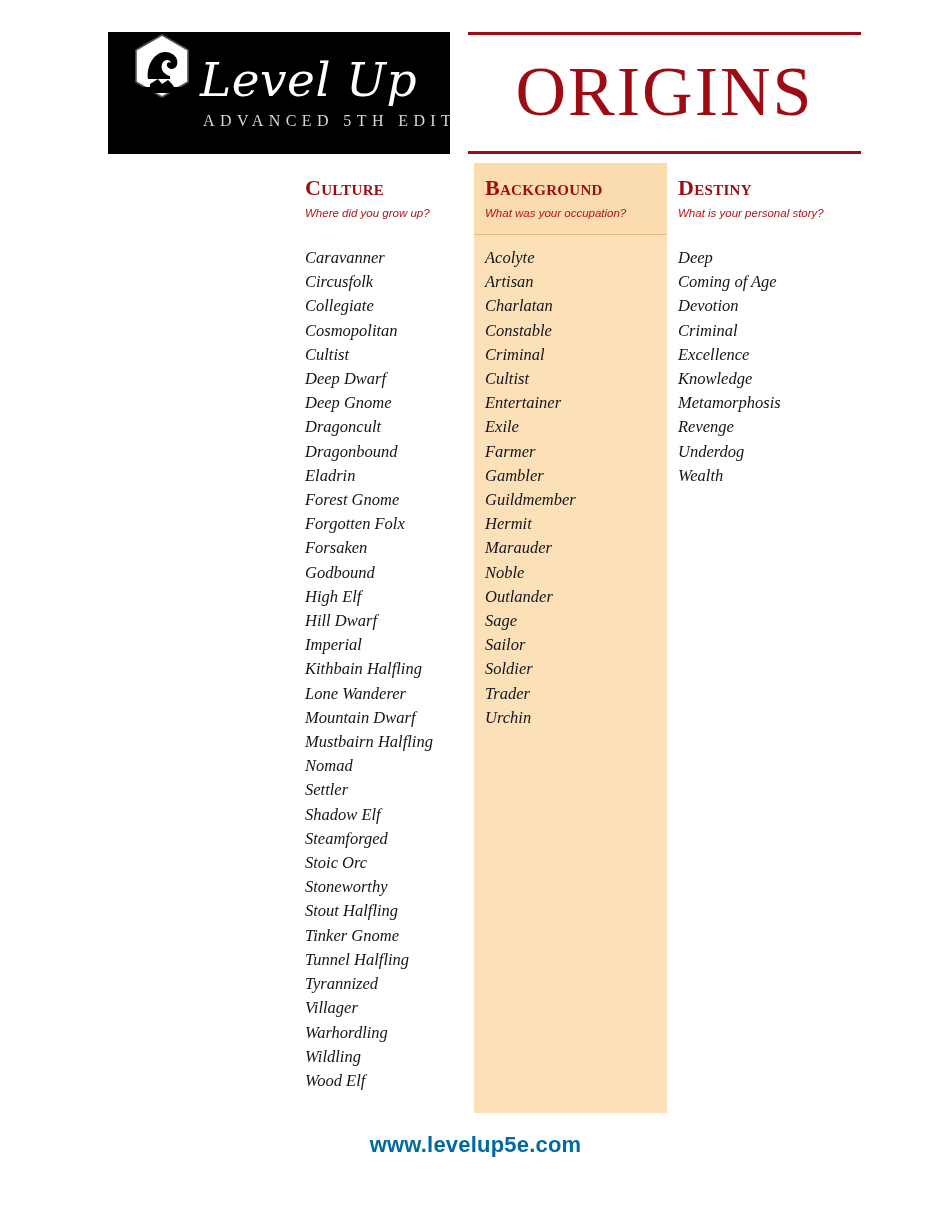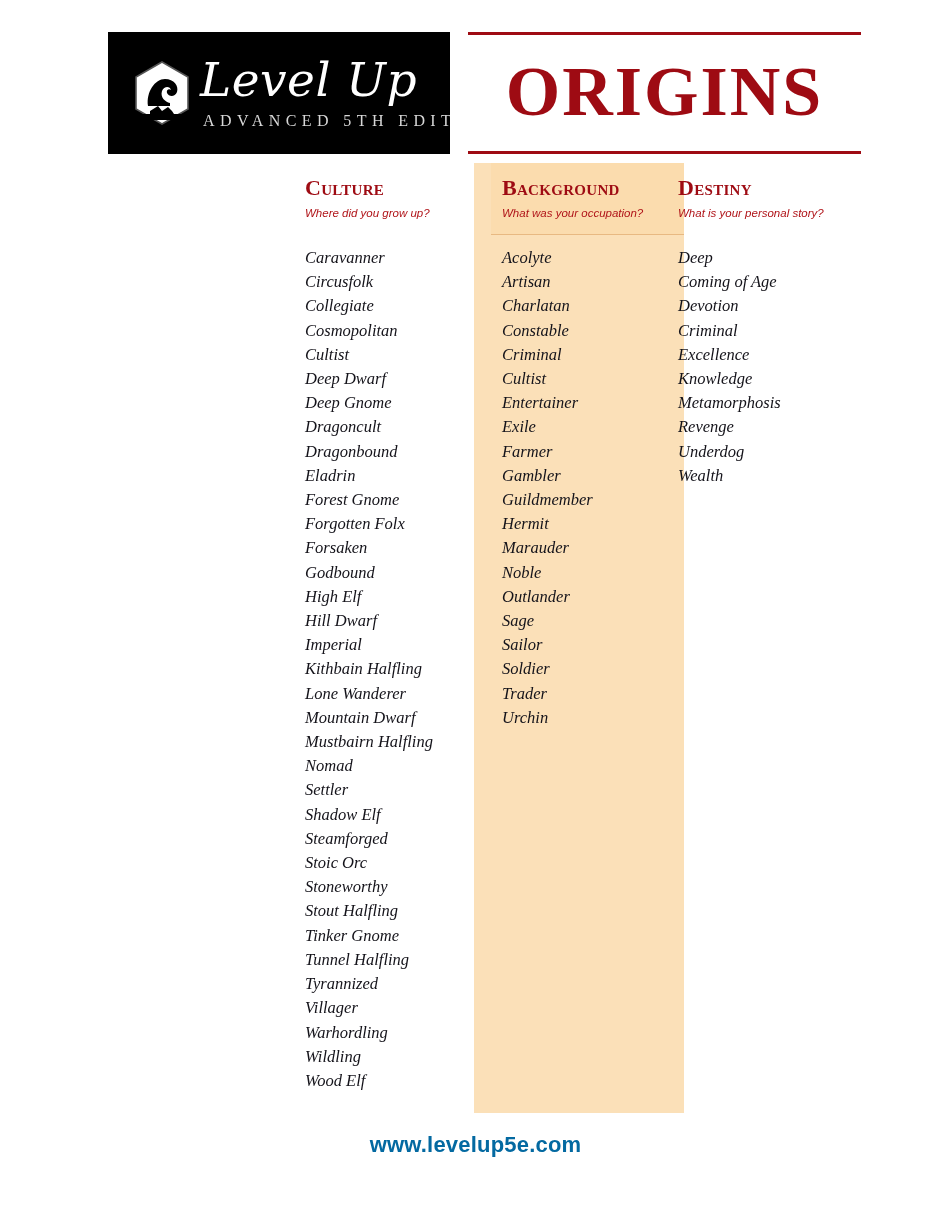--- a/index.html
+++ b/index.html
@@ -24,21 +24,20 @@
   }
 
   #logo-block {
     position: absolute;
     left: 108px;
     top: 32px;
     width: 342px;
     height: 122px;
     background: #000000;
     display: flex;
-    align-items: center;
     justify-content: flex-start;
     overflow: hidden;
   }
   #logo-mark {
     width: 68px;
     height: 68px;
     margin-left: 20px;
     margin-right: 4px;
     flex: 0 0 auto;
     position: relative;
@@ -86,21 +85,21 @@
   #origins-rule-top { top: 0px; }
   #origins-rule-bottom { bottom: 0px; }
   #origins-title {
     position: absolute;
     left: 0; right: 0;
     top: 50%;
     transform: translateY(-52%);
     text-align: center;
     color: #9e0b13;
     font-family: "Liberation Serif", serif;
-    font-weight: bold;
+    font-weight: normal;
     font-size: 70px;
     letter-spacing: 2px;
     line-height: 1;
     white-space: nowrap;
   }
 
   
   #columns {
     position: absolute;
     left: 0;
@@ -111,21 +110,21 @@
   .column {
     position: absolute;
     top: 0;
     height: 950px;
   }
   .column.shaded {
     background: #fbe0b8;
   }
   .col-heritage   { left: 108px; width: 186px; }
   .col-culture    { left: 294px; width: 180px; }
-  .col-background { left: 474px; width: 193px; padding-left: 17px; }
+  .col-background { left: 474px; width: 193px; }
   .col-destiny    { left: 667px; width: 193px; }
 
   .col-head {
     padding: 13px 0 0 11px;
     height: 72px;
     box-sizing: border-box;
     position: relative;
   }
   .column.shaded .col-head {
     background: #fbdcae;

